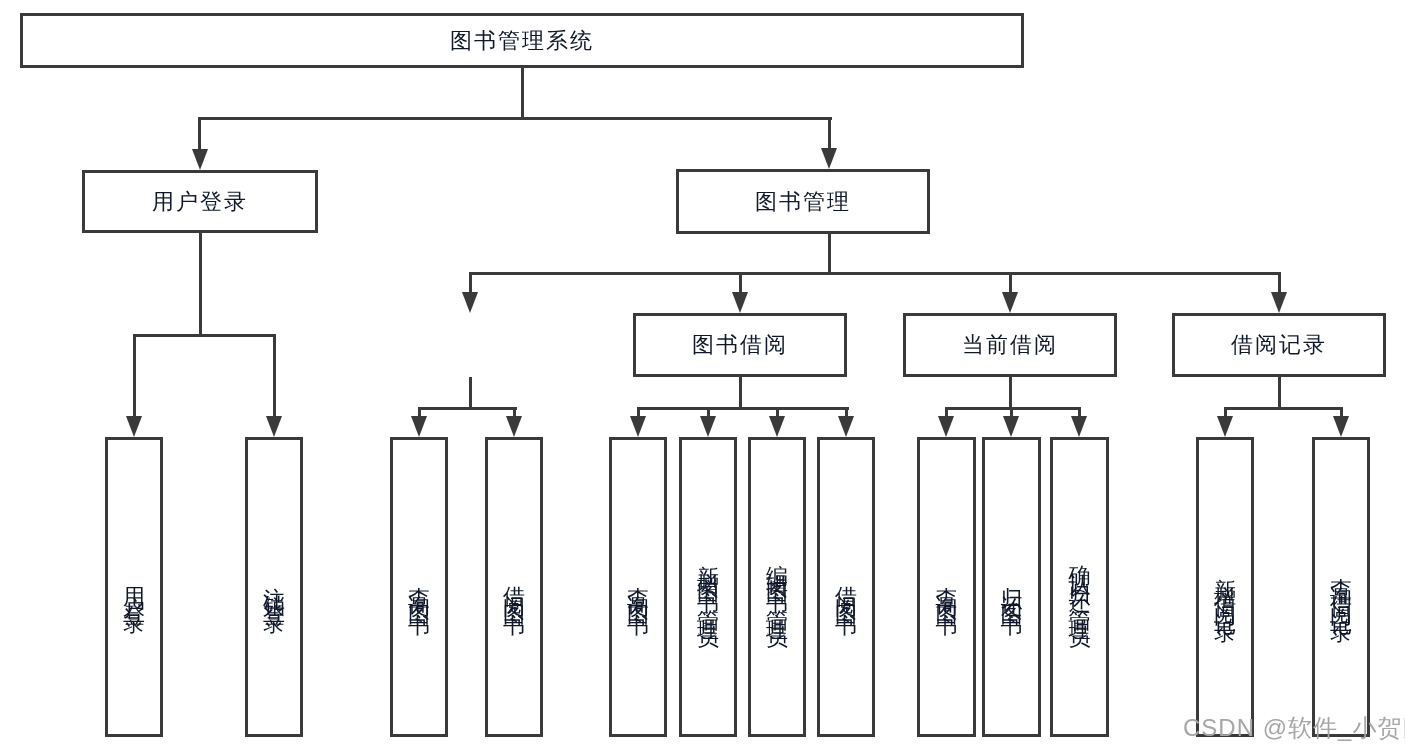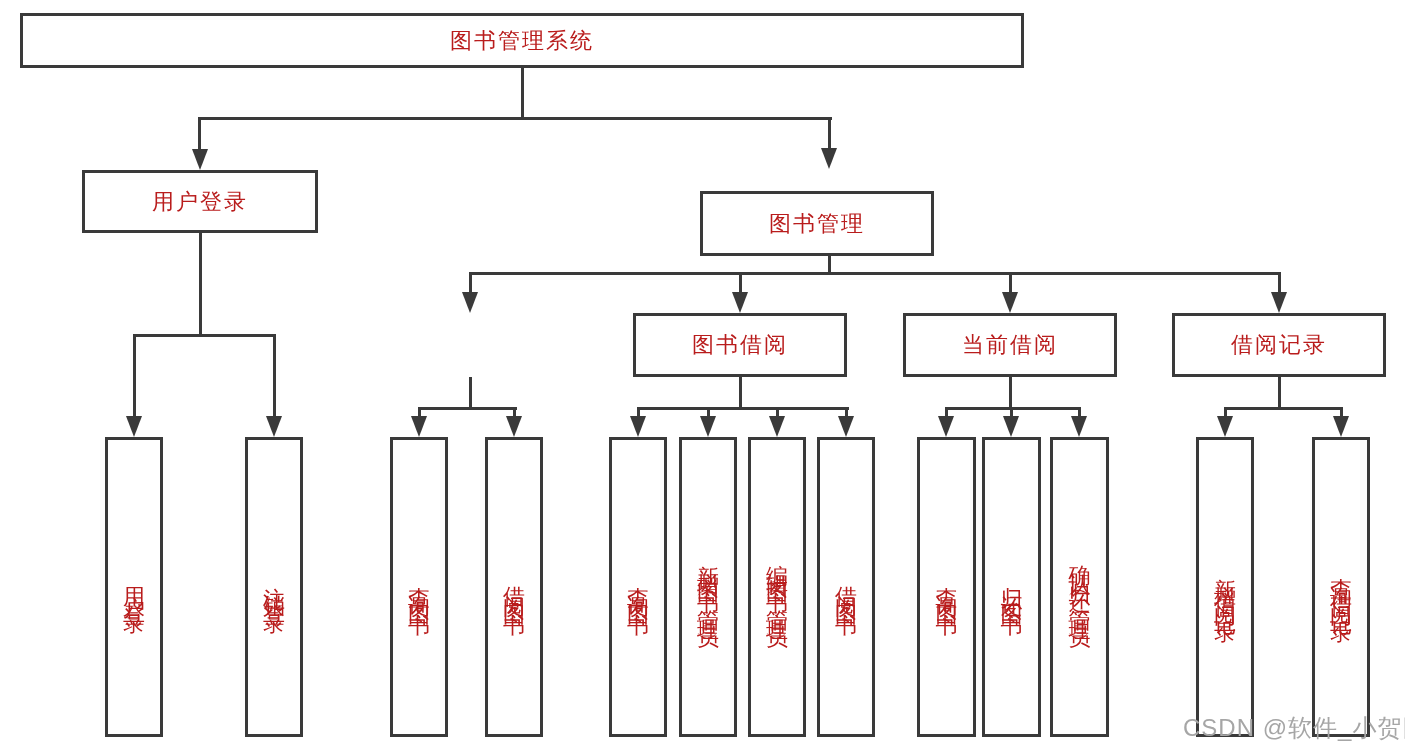--- a/index.html
+++ b/index.html
@@ -14,21 +14,21 @@
   .node{
     position:absolute;
     box-sizing:border-box;
     background:#ffffff;
     border:3px solid #3a3a3a;
     display:flex;
     align-items:center;
     justify-content:center;
     font-size:22px;
     letter-spacing:2px;
-    color:#b91c1c;
+    color:#0f172a;
     z-index:2;
   }
   .leaf{
     writing-mode:vertical-rl;
     text-orientation:mixed;
     letter-spacing:9px;
     font-size:22px;
     line-height:1;
     text-align:center;
   }
@@ -50,21 +50,21 @@
   }
 </style>
 </head>
 <body>
 
 <div id="canvas">
 
   <div class="node" style="left:20px;top:13px;width:1004px;height:55px;">图书管理系统</div>
 
   <div class="node" style="left:82px;top:170px;width:236px;height:63px;">用户登录</div>
-  <div class="node" style="left:700px;top:169px;width:234px;height:65px;margin-top:22px;">图书管理</div>
+  <div class="node" style="left:676px;top:169px;width:254px;height:65px;">图书管理</div>
 
   <div class="node" style="left:903px;top:313px;width:214px;height:64px;">当前借阅</div>
   <div class="node" style="left:633px;top:313px;width:214px;height:64px;">图书借阅</div>
   <div class="node" style="left:1172px;top:313px;width:214px;height:64px;">借阅记录</div>
 
   <div class="node leaf" style="left:105px;top:437px;width:58px;height:300px;">用户登录</div>
   <div class="node leaf" style="left:245px;top:437px;width:58px;height:300px;">注销登录</div>
 
   <div class="node leaf" style="left:390px;top:437px;width:58px;height:300px;">查询图书</div>
   <div class="node leaf" style="left:485px;top:437px;width:58px;height:300px;">借阅图书</div>

